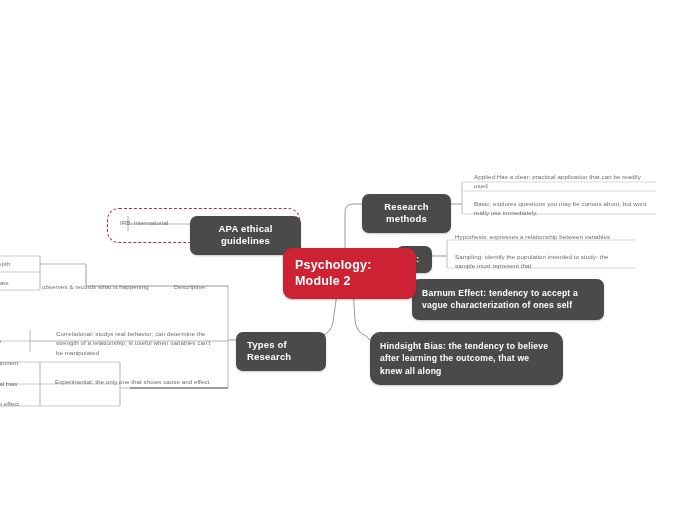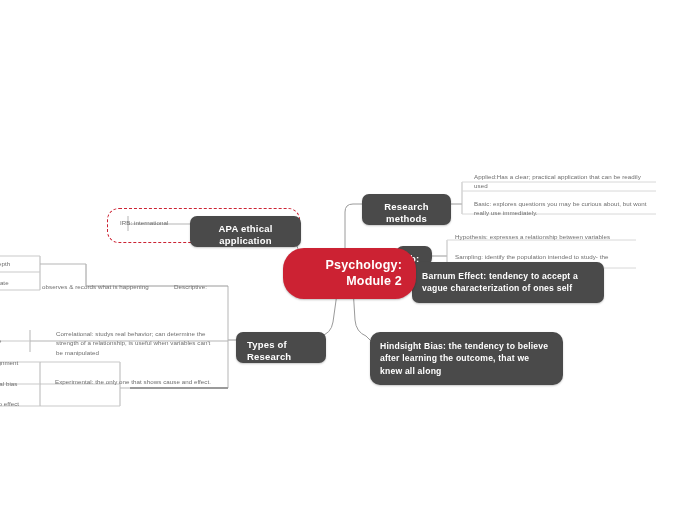--- a/index.html
+++ b/index.html
@@ -35,31 +35,31 @@
     box-sizing: border-box;
     border-radius: 7px;
     color: #ffffff;
     font-weight: bold;
     letter-spacing: 0.2px;
     line-height: 1.28;
     white-space: pre-line;
   }
   .node-root {
     background: #cc2233;
-    border-radius: 21px;
+    border-radius: 9px;
     font-size: 12.5px;
     padding: 9px 14px 10px 12px;
-    text-align: right;
+    text-align: left;
     box-shadow: 0 1px 2px rgba(0,0,0,0.25);
     z-index: 40;
   }
   .node-dark {
     background: #4a4a4a;
     font-size: 9.5px;
-    padding: 7px 11px 0 11px;
+    padding: 7px 11px 8px 11px;
     box-shadow: 0 1px 2px rgba(0,0,0,0.22);
     z-index: 30;
   }
   .node-dark.multiline {
     font-size: 8.6px;
     line-height: 1.45;
     padding: 8px 10px 8px 10px;
   }
 
   
@@ -150,27 +150,27 @@
       <line x1="192" y1="224" x2="128" y2="224" stroke="#b5b5b5"></line>
       <line x1="128" y1="216" x2="128" y2="231" stroke="#b5b5b5"></line>
 
     </g>
   </svg>
 
   <div class="dashed-region" style="left:107px; top:208px; width:193px; height:35px;"></div>
 
   <div class="node node-root" style="left:283px; top:248px; width:133px;">Psychology: Module 2</div>
 
-  <div class="node node-dark" style="left:190px; top:216px; width:111px; text-align:center;">APA ethical application</div>
+  <div class="node node-dark" style="left:190px; top:216px; width:111px; text-align:center;">APA ethical guidelines</div>
 
   <div class="node node-dark" style="left:362px; top:194px; width:89px; text-align:center;">Research methods</div>
 
   <div class="node node-dark" style="left:396px; top:246px; width:36px; text-align:left; padding-left:14px;">b:</div>
 
-  <div class="node node-dark multiline" style="left:412px; top:262px; width:192px;">Barnum Effect: tendency to accept a vague characterization of ones self</div>
+  <div class="node node-dark multiline" style="left:412px; top:279px; width:192px;">Barnum Effect: tendency to accept a vague characterization of ones self</div>
 
   <div class="node node-dark multiline" style="left:370px; top:332px; width:193px;border-radius:10px;">Hindsight Bias: the tendency to believe after learning the outcome, that we knew all along</div>
 
   <div class="node node-dark" style="left:236px; top:332px; width:90px; text-align:left;">Types of Research</div>
 
   <div class="leaf" style="left:120px; top:218px; width:76px;">IRB: international</div>
 
   <div class="leaf" style="left:474px; top:172px; width:172px;">Applied:Has a clear; practical application that can be readily used</div>
 
   <div class="leaf" style="left:474px; top:199px; width:180px;">Basic: explores questions you may be curious about, but wont really use immediately.</div>

